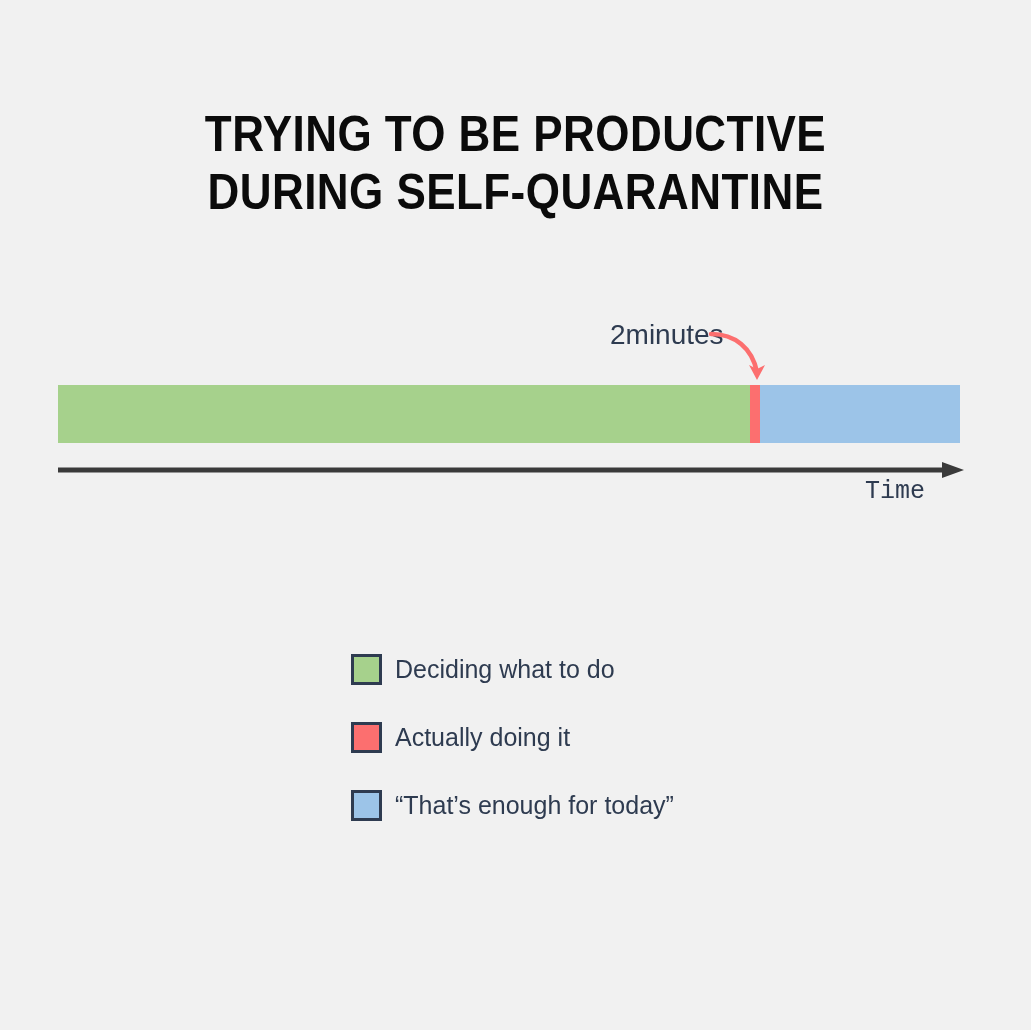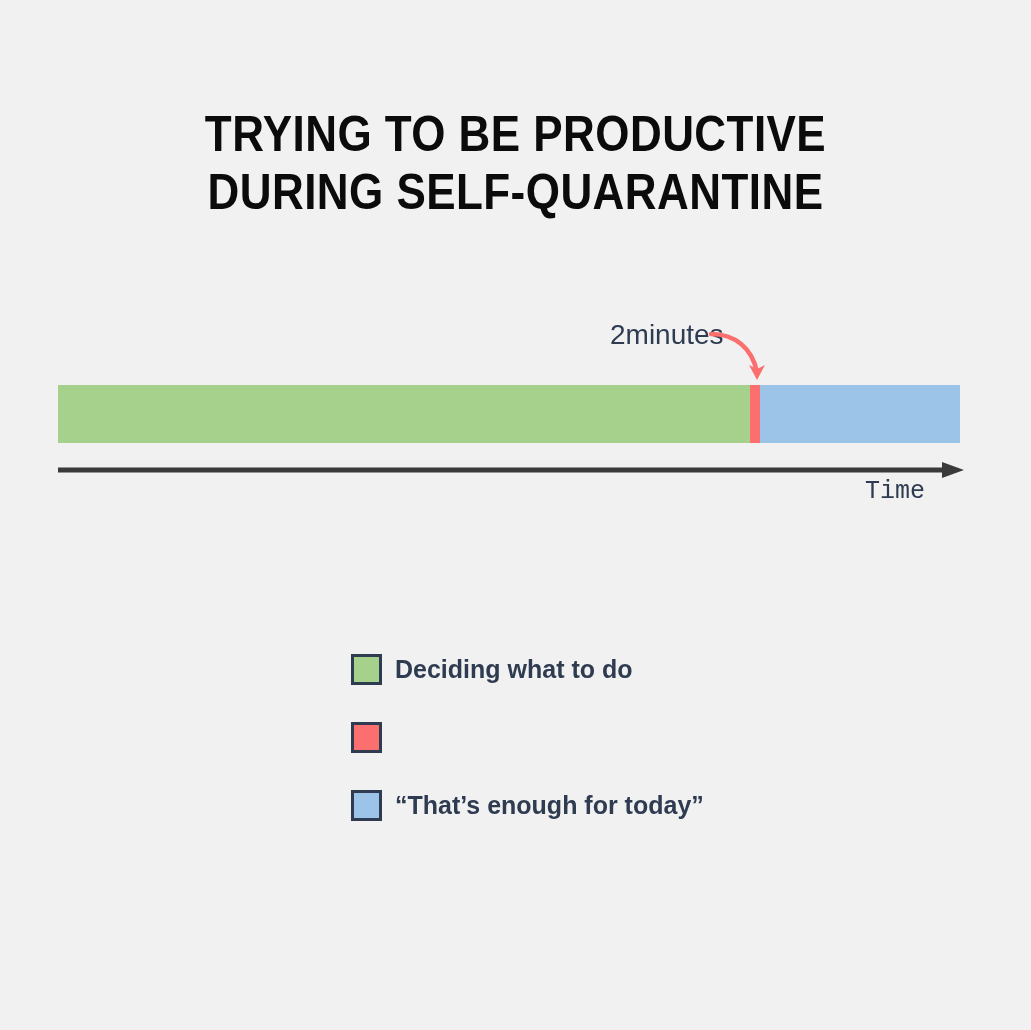--- a/index.html
+++ b/index.html
@@ -120,21 +120,20 @@
     box-sizing: content-box;
     flex: 0 0 auto;
   }
   .legend-text {
     margin-left: 13px;
     color: #2e3b50;
     font-family: "Liberation Sans", sans-serif;
     font-size: 25px;
     line-height: 31px;
     white-space: nowrap;
-    font-weight: bold;
   }
 </style>
 </head>
 <body>
 
 <div id="stage">
 
   <div class="title-block">
     <span class="title-line">TRYING TO BE PRODUCTIVE</span>
     <span class="title-line">DURING SELF-QUARANTINE</span>
@@ -161,20 +160,21 @@
 
   <div class="legend">
 
     <div class="legend-row">
       <span class="legend-swatch" style="background:#a6d18c"></span>
       <span class="legend-text">Deciding what to do</span>
     </div>
 
     <div class="legend-row">
       <span class="legend-swatch" style="background:#fc6f6f"></span>
+      <span class="legend-text">Actually doing it</span>
     </div>
 
     <div class="legend-row">
       <span class="legend-swatch" style="background:#9cc4e8"></span>
       <span class="legend-text">“That’s enough for today”</span>
     </div>
 
   </div>
 
 </div>

